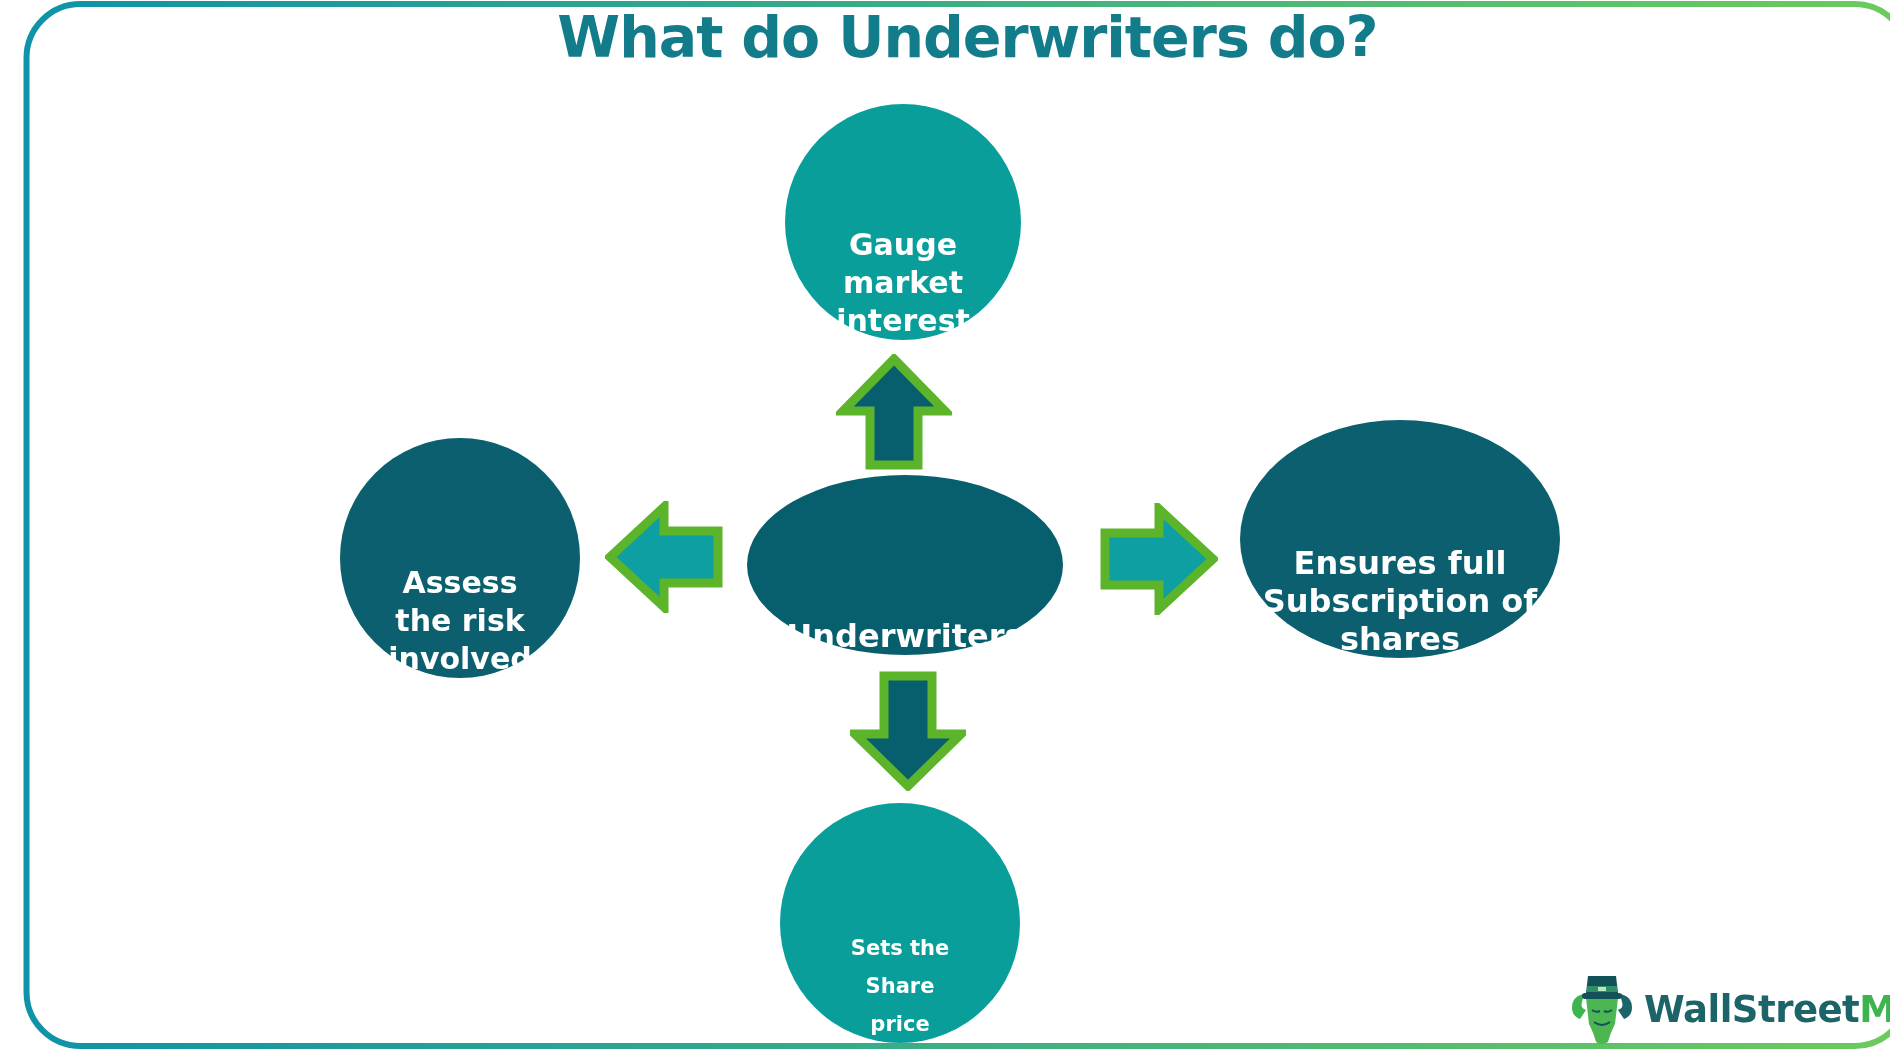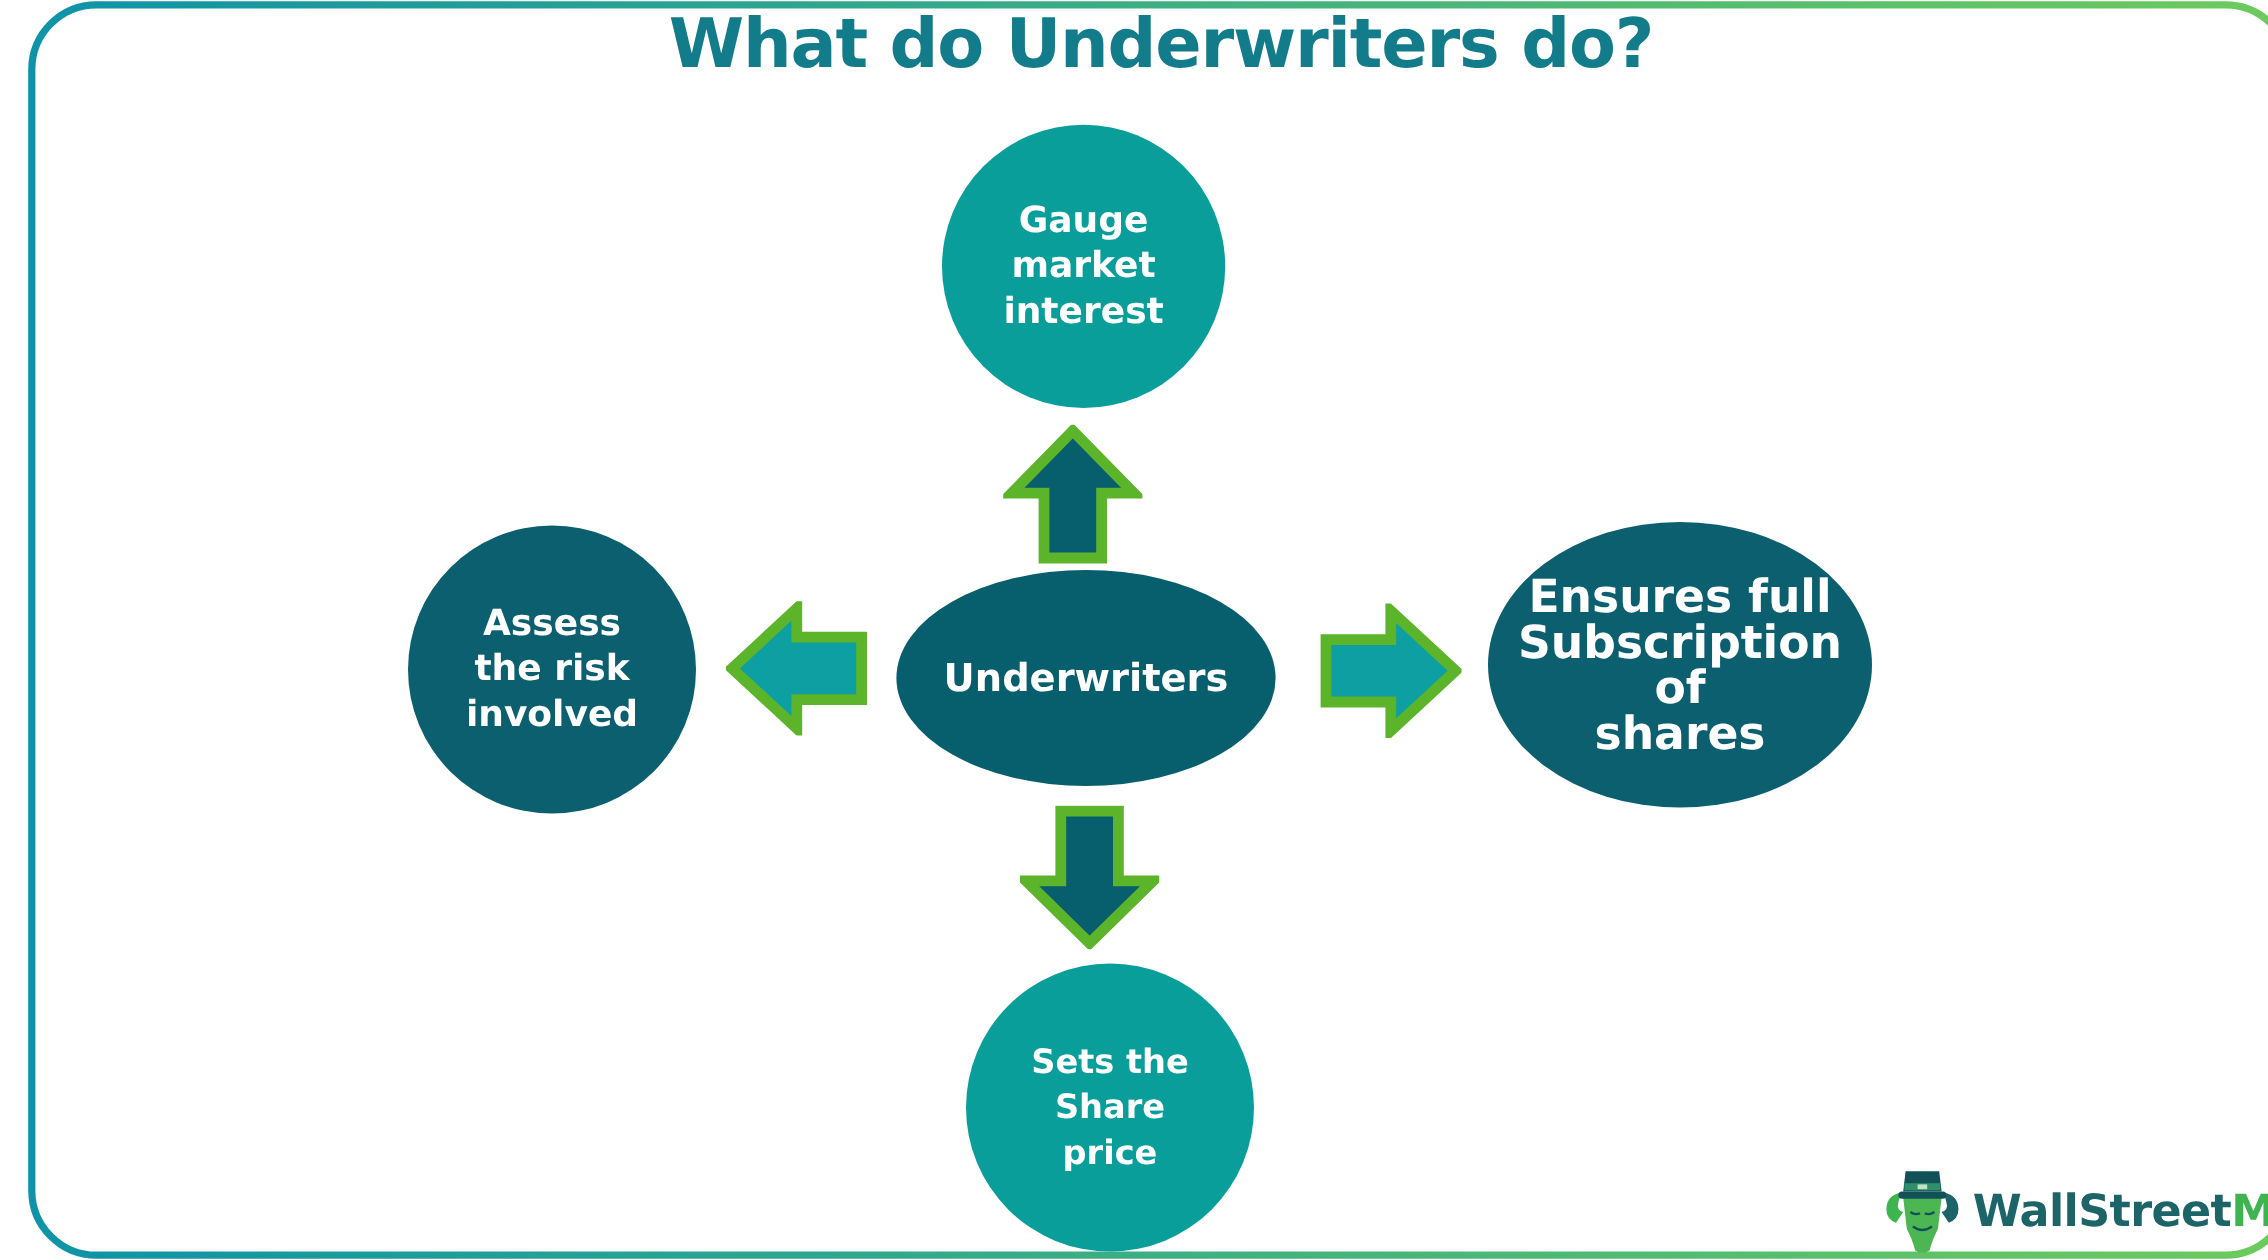--- a/index.html
+++ b/index.html
@@ -7,42 +7,42 @@
     position:relative;width:1890px;height:1050px;background:#ffffff;
     font-family:"DejaVu Sans","Liberation Sans",sans-serif;overflow:hidden;padding-left:45px;
   }
   .frame-svg{position:absolute;left:0;top:0;width:100%;height:100%;pointer-events:none;}
   .title{
     position:absolute;left:0;top:4px;width:100%;text-align:center;
     font-size:57px;font-weight:bold;letter-spacing:-1px;
     color:var(--title,#137c8b);
   }
   .node{
-    position:absolute;display:flex;align-items:center;justify-content:center;
+    position:absolute;display:flex;align-items:flex-end;justify-content:center;
     text-align:center;color:#ffffff;font-weight:bold;white-space:pre-line;
   }
   .node-top{
     left:785px;top:104px;width:236px;height:236px;border-radius:50%;
     background:var(--teal,#0a9e9b);font-size:30px;line-height:38px;
   }
   .node-left{
     left:340px;top:438px;width:240px;height:240px;border-radius:50%;
     background:var(--dark2,#0b5f6e);font-size:30px;line-height:38px;
   }
   .node-center{
     left:747px;top:475px;width:316px;height:180px;border-radius:50%;
     background:var(--dark,#075e6d);font-size:32px;line-height:38px;
   }
   .node-right{
-    left:1240px;top:435px;width:320px;height:238px;border-radius:50%;
-    background:var(--dark2,#0b5f6e);font-size:38px;line-height:38px;
+    left:1240px;top:420px;width:320px;height:238px;border-radius:50%;
+    background:var(--dark2,#0b5f6e);font-size:32px;line-height:38px;
   }
   .node-bottom{
-    left:805px;top:803px;width:240px;height:240px;border-radius:50%;
-    background:var(--teal,#0a9e9b);font-size:28px;line-height:38px;
+    left:780px;top:803px;width:240px;height:240px;border-radius:50%;
+    background:var(--teal,#0a9e9b);font-size:21px;line-height:38px;
   }
   .arrow{position:absolute;}
   .arrow-up{left:836px;top:354px;}
   .arrow-down{left:850px;top:671px;}
   .arrow-left{left:605px;top:501px;}
   .arrow-right{left:1100px;top:503px;}
   .logo{
     position:absolute;left:1570px;top:972px;display:flex;align-items:center;gap:10px;
   }
   .logo-text{font-size:37px;font-weight:bold;letter-spacing:-0.5px;white-space:nowrap;}

